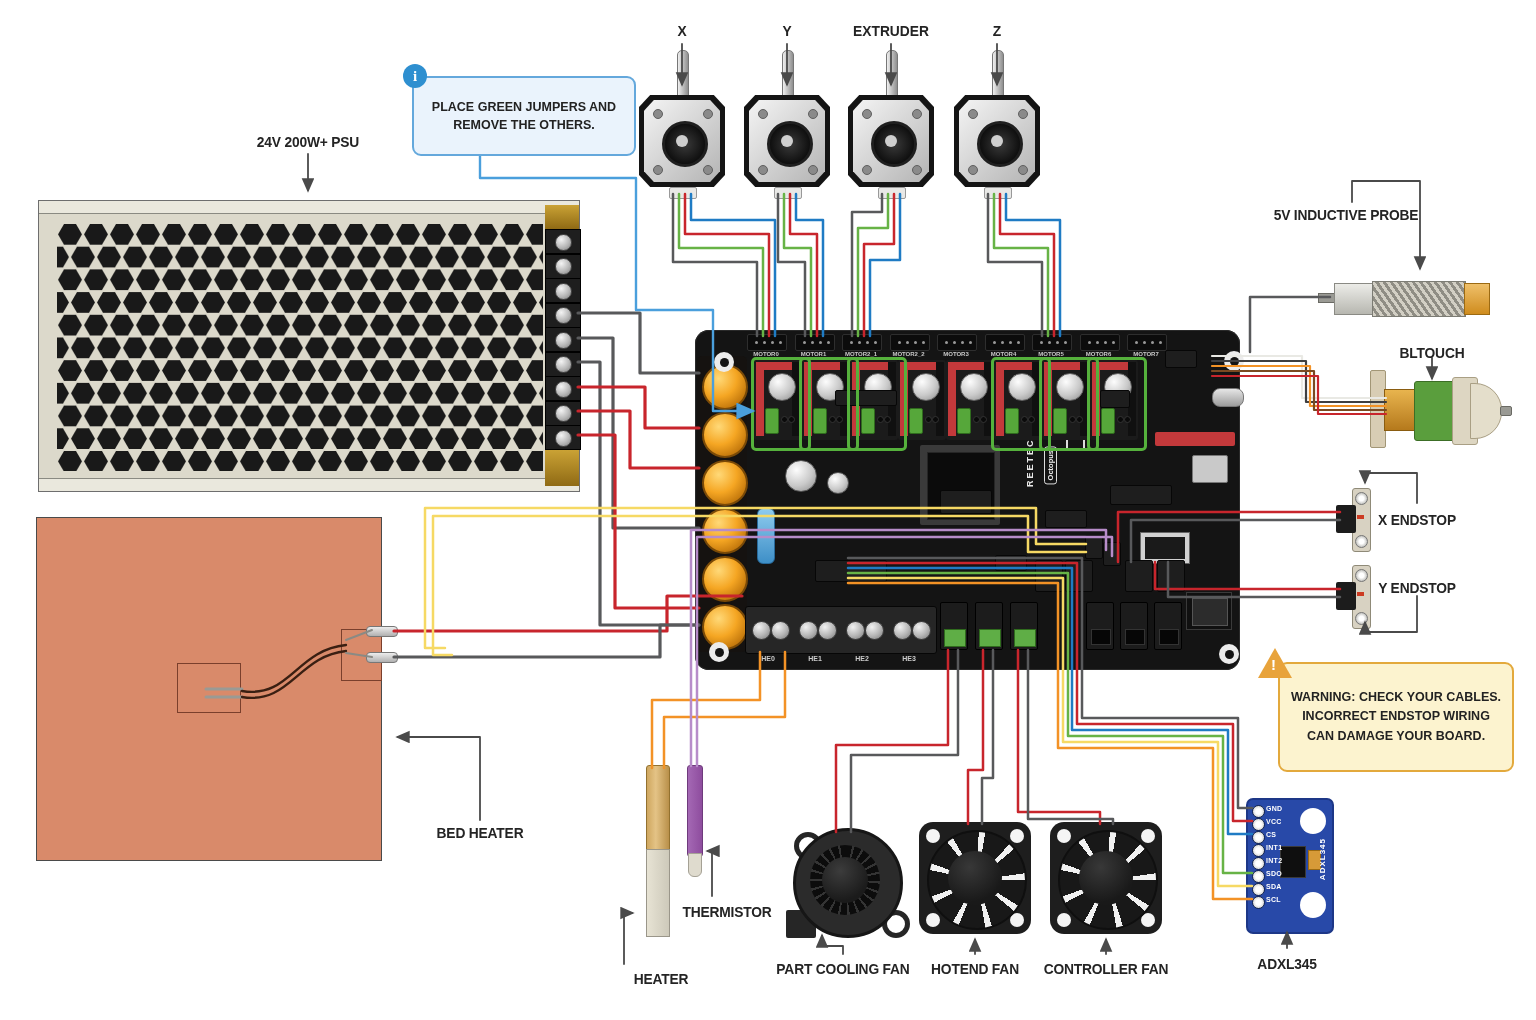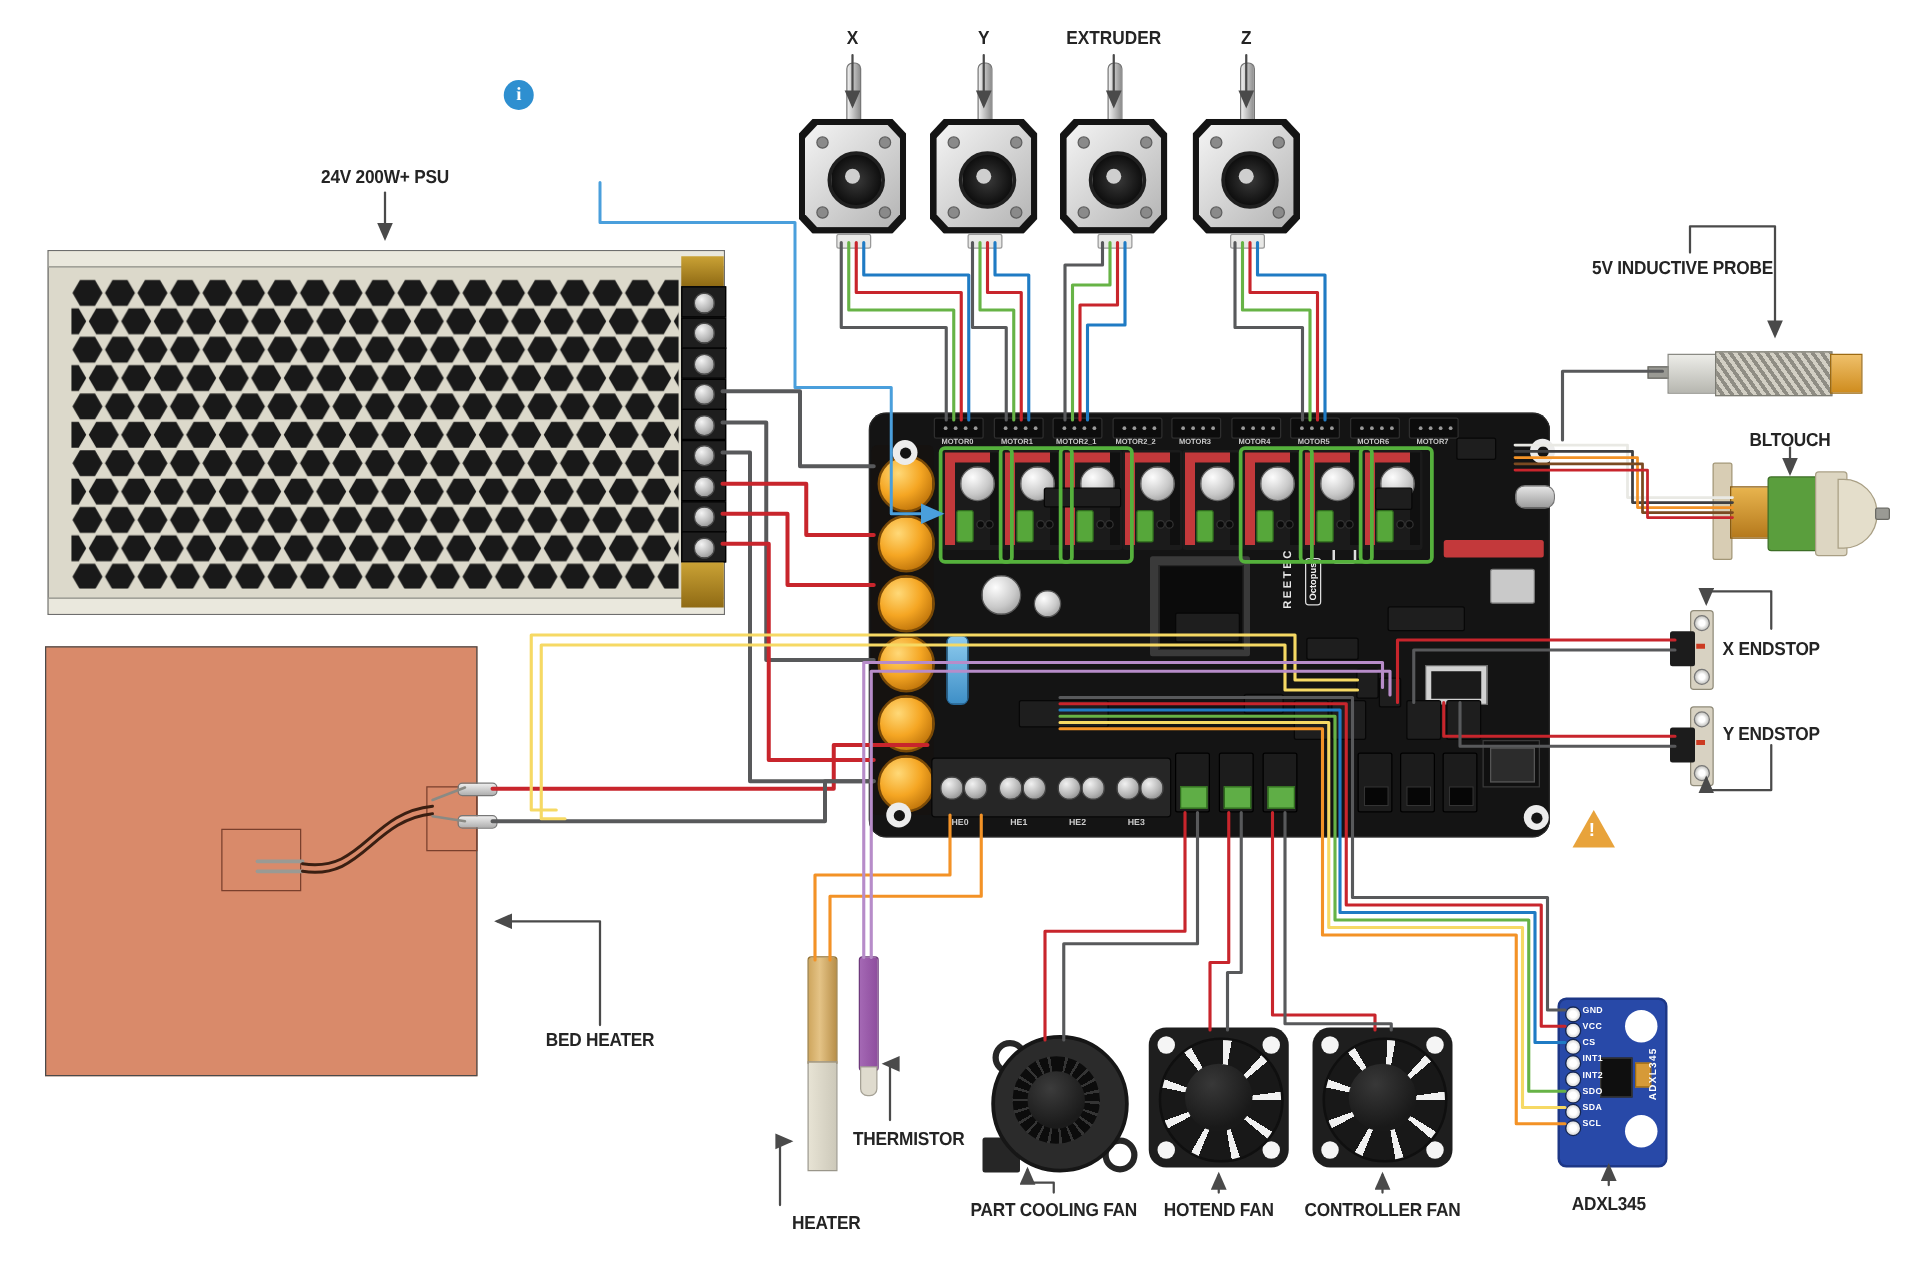--- a/index.html
+++ b/index.html
@@ -127,25 +127,31 @@
         <div style="position: absolute; left: 14px; top: 59px; width: 8px; height: 8px; border-radius: 50%; background: rgb(138, 138, 138); border: 1px solid rgb(95, 95, 95);"></div>
         <div style="position: absolute; left: 64px; top: 59px; width: 8px; height: 8px; border-radius: 50%; background: rgb(138, 138, 138); border: 1px solid rgb(95, 95, 95);"></div>
         <div style="position: absolute; left: 14px; top: 115px; width: 8px; height: 8px; border-radius: 50%; background: rgb(138, 138, 138); border: 1px solid rgb(95, 95, 95);"></div>
         <div style="position: absolute; left: 64px; top: 115px; width: 8px; height: 8px; border-radius: 50%; background: rgb(138, 138, 138); border: 1px solid rgb(95, 95, 95);"></div>
         <div style="position: absolute; left: 23px; top: 71px; width: 40px; height: 40px; border-radius: 50%; background: radial-gradient(circle, rgb(58, 58, 58), rgb(12, 12, 12) 75%); border: 3px solid rgb(31, 31, 31);"></div>
         <div style="position: absolute; left: 37px; top: 85px; width: 12px; height: 12px; border-radius: 50%; background: rgb(207, 207, 207);"></div>
         <div style="position: absolute; left: 30px; top: 137px; width: 26px; height: 10px; background: rgb(232, 232, 230); border: 1px solid rgb(153, 153, 153); border-radius: 2px;"></div>
       </div>
     </div>
 
+<div class="callout" id="jumper-note">
+  <span>PLACE GREEN JUMPERS AND REMOVE THE OTHERS.</span>
+</div>
 <div class="abs" style="left:403px;top:64px;width:24px;height:24px;border-radius:50%;background:#2e8fd0;z-index:29;
             color:#fff;font-weight:700;font-size:15px;display:flex;align-items:center;justify-content:center;font-family:'Liberation Serif',serif;">
   <span>i</span>
 </div>
 
+<div class="callout" id="warning-note">
+  <span>WARNING: CHECK YOUR CABLES. INCORRECT ENDSTOP WIRING CAN DAMAGE YOUR BOARD.</span>
+</div>
 <div class="abs" style="left:1258px;top:648px;width:0;height:0;z-index:29;
      border-left:17px solid transparent;border-right:17px solid transparent;border-bottom:30px solid #e8a33b;">
   <span style="position:absolute;left:-4px;top:8px;color:#fff;font-weight:700;font-size:15px;">!</span>
 </div>
 
 <div class="abs" id="board" style="left:695px;top:330px;width:545px;height:340px;background:#141414;border-radius:14px;z-index:10;box-shadow:inset 0 0 0 1px #2a2a2a;">
   <div class="abs" id="amber-block" style="left:2px;top:26px;width:50px;height:296px;background:#151210;border-radius:5px;">
         <div style="position: absolute; left: 5px; top: 8px; width: 42px; height: 42px; border-radius: 50%; background: radial-gradient(circle at 35% 30%, rgb(255, 217, 120), rgb(245, 166, 35) 45%, rgb(168, 95, 0) 95%); border: 2px solid rgb(122, 74, 7);"></div>
         <div style="position: absolute; left: 5px; top: 56px; width: 42px; height: 42px; border-radius: 50%; background: radial-gradient(circle at 35% 30%, rgb(255, 217, 120), rgb(245, 166, 35) 45%, rgb(168, 95, 0) 95%); border: 2px solid rgb(122, 74, 7);"></div>
         <div style="position: absolute; left: 5px; top: 104px; width: 42px; height: 42px; border-radius: 50%; background: radial-gradient(circle at 35% 30%, rgb(255, 217, 120), rgb(245, 166, 35) 45%, rgb(168, 95, 0) 95%); border: 2px solid rgb(122, 74, 7);"></div>

